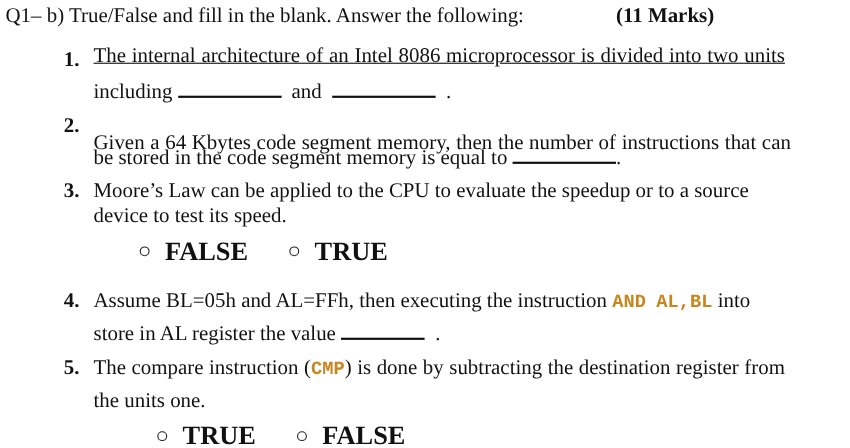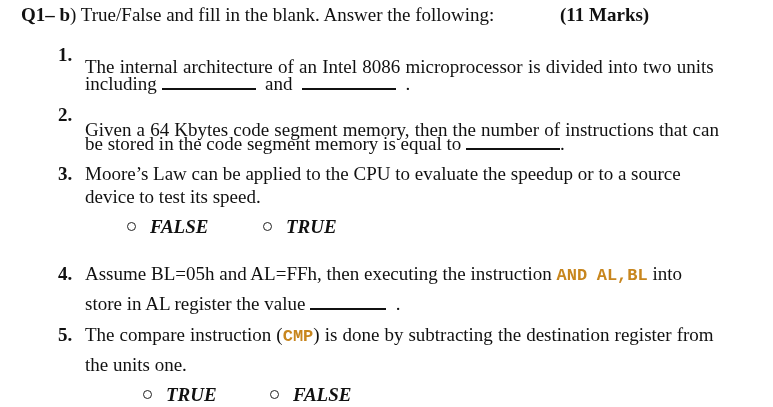--- a/index.html
+++ b/index.html
@@ -13,21 +13,21 @@
       overflow: hidden;
       font-family: "Liberation Serif", serif;
       color: #111111;
       position: relative;
     }
     .abs { position: absolute; white-space: nowrap; }
     .header {
       left: 5px; top: 4px;
       font-size: 19px;
     }
-    .header .b { font-weight: bold; margin-left: 16px; }
+    .header .b { font-weight: normal; }
     .marks { left: 560px; top: 4px; font-size: 19px; }
     .marks .b { font-weight: bold; }
 
     .num {
       font-weight: bold;
       font-size: 19px;
       left: 58px;
     }
     .line {
       font-size: 19px;
@@ -39,23 +39,22 @@
       height: 14px;
       vertical-align: baseline;
     }
     .code {
       font-family: "Liberation Mono", monospace;
       font-weight: bold;
       color: #c8861e;
       font-size: 17px;
     }
     .opt {
-      font-size: 19px;
+      font-size: 24px;
       font-weight: bold;
-      font-style: italic;
     }
     .bullet {
       display: inline-block;
       width: 7px;
       height: 7px;
       border: 1.5px solid #222;
       border-radius: 50%;
       margin-right: 14px;
       vertical-align: middle;
       position: relative;
@@ -66,21 +65,21 @@
 <body>
 
 <div class="abs header">
   <span class="b">Q1– b</span><span>) True/False and fill in the blank. Answer the following:</span>
 </div>
 <div class="abs marks">
   <span class="b">(11 Marks)</span>
 </div>
 
 <div class="abs num" style="top:44px;">1.</div>
-<div class="abs line" style="top:56px; word-spacing:0.5px;">The internal architecture of an Intel 8086 microprocessor is divided into two units</div>
+<div class="abs line" style="top:40px; word-spacing:0.5px;text-decoration:underline;">The internal architecture of an Intel 8086 microprocessor is divided into two units</div>
 <div class="abs line" style="top:73px;">
   <span>including</span>
   <span class="blank" style="width:94px;"></span>
   &nbsp;<span>and</span>&nbsp;
   <span class="blank" style="width:94px;"></span>
   &nbsp;<span>.</span>
 </div>
 
 <div class="abs num" style="top:104px;">2.</div>
 <div class="abs line" style="top:119px; word-spacing:0.4px;">Given a 64 Kbytes code segment memory, then the number of instructions that can</div>

